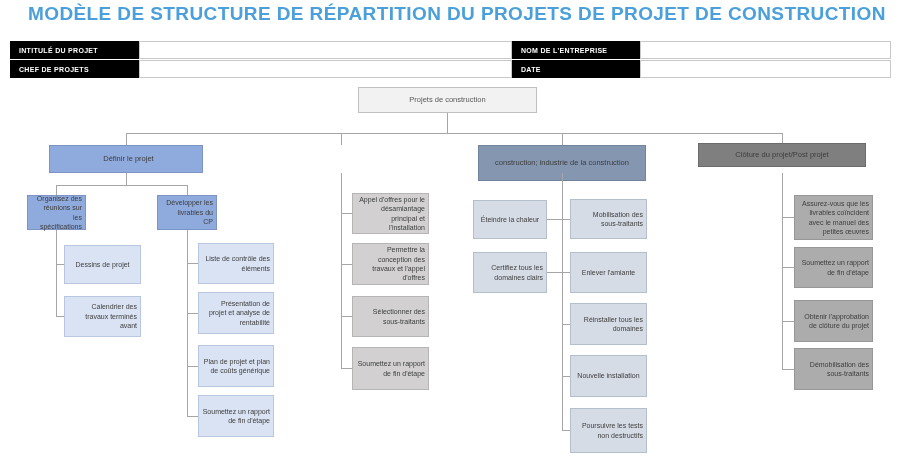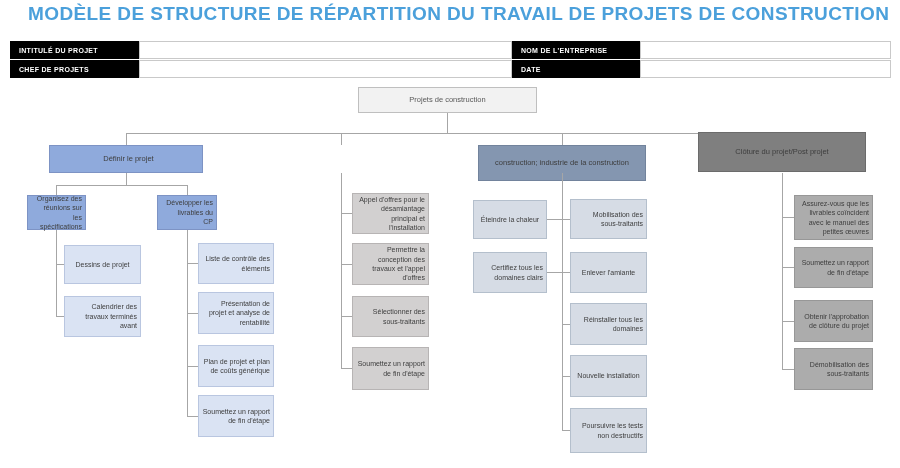--- a/index.html
+++ b/index.html
@@ -35,21 +35,21 @@
   .n-bluegray-light{background:var(--bluegray-light);border-color:var(--bluegray-light-border);}
   .n-darkgray{background:var(--darkgray);border-color:var(--darkgray-border);}
   .n-midgray{background:var(--midgray);border-color:var(--midgray-border);}
   .line{position:absolute;background:var(--line-gray);}
 </style>
 </head>
 <body>
 
 <div id="canvas">
 
-  <div class="title">MODÈLE DE STRUCTURE DE RÉPARTITION DU TRAVAIL DE PROJETS DE CONSTRUCTION</div>
+  <div class="title">MODÈLE DE STRUCTURE DE RÉPARTITION DU PROJETS DE PROJET DE CONSTRUCTION</div>
 
   <div class="hdr-cell hdr-label" style="left:10px;top:41px;width:129px;height:18px">INTITULÉ DU PROJET</div>
   <div class="hdr-cell" style="left:139px;top:41px;width:373px;height:18px"></div>
   <div class="hdr-cell hdr-label" style="left:512px;top:41px;width:128px;height:18px">NOM DE L'ENTREPRISE</div>
   <div class="hdr-cell" style="left:640px;top:41px;width:251px;height:18px"></div>
 
   <div class="hdr-cell hdr-label" style="left:10px;top:60px;width:129px;height:18px">CHEF DE PROJETS</div>
   <div class="hdr-cell" style="left:139px;top:60px;width:373px;height:18px"></div>
   <div class="hdr-cell hdr-label" style="left:512px;top:60px;width:128px;height:18px">DATE</div>
   <div class="hdr-cell" style="left:640px;top:60px;width:251px;height:18px"></div>
@@ -58,21 +58,21 @@
 
   <div class="line" style="left:447px;top:113px;width:1px;height:20px"></div>
   <div class="line" style="left:126px;top:133px;width:657px;height:1px"></div>
   <div class="line" style="left:126px;top:133px;width:1px;height:12px"></div>
   <div class="line" style="left:341px;top:133px;width:1px;height:12px"></div>
   <div class="line" style="left:562px;top:133px;width:1px;height:12px"></div>
   <div class="line" style="left:782px;top:133px;width:1px;height:12px"></div>
 
   <div class="node n-blue branch-hdr" style="left:49px;top:145px;width:154px;height:28px">Définir le projet</div>
   <div class="node n-bluegray branch-hdr" style="left:478px;top:145px;width:168px;height:36px">construction; industrie de la construction</div>
-  <div class="node n-darkgray branch-hdr" style="left:698px;top:132px;width:168px;height:40px">Clôture du projet/Post projet</div>
+  <div class="node n-darkgray branch-hdr" style="left:698px;top:143px;width:168px;height:24px">Clôture du projet/Post projet</div>
 
   <div class="line" style="left:126px;top:173px;width:1px;height:12px"></div>
   <div class="line" style="left:56px;top:185px;width:131px;height:1px"></div>
   <div class="line" style="left:56px;top:185px;width:1px;height:10px"></div>
   <div class="line" style="left:187px;top:185px;width:1px;height:10px"></div>
 
   <div class="node n-blue" style="left:27px;top:195px;width:59px;height:35px">Organisez des réunions sur les spécifications</div>
   <div class="node n-blue" style="left:157px;top:195px;width:60px;height:35px">Développer les livrables du CP</div>
 
   <div class="line" style="left:56px;top:230px;width:1px;height:87px"></div>

